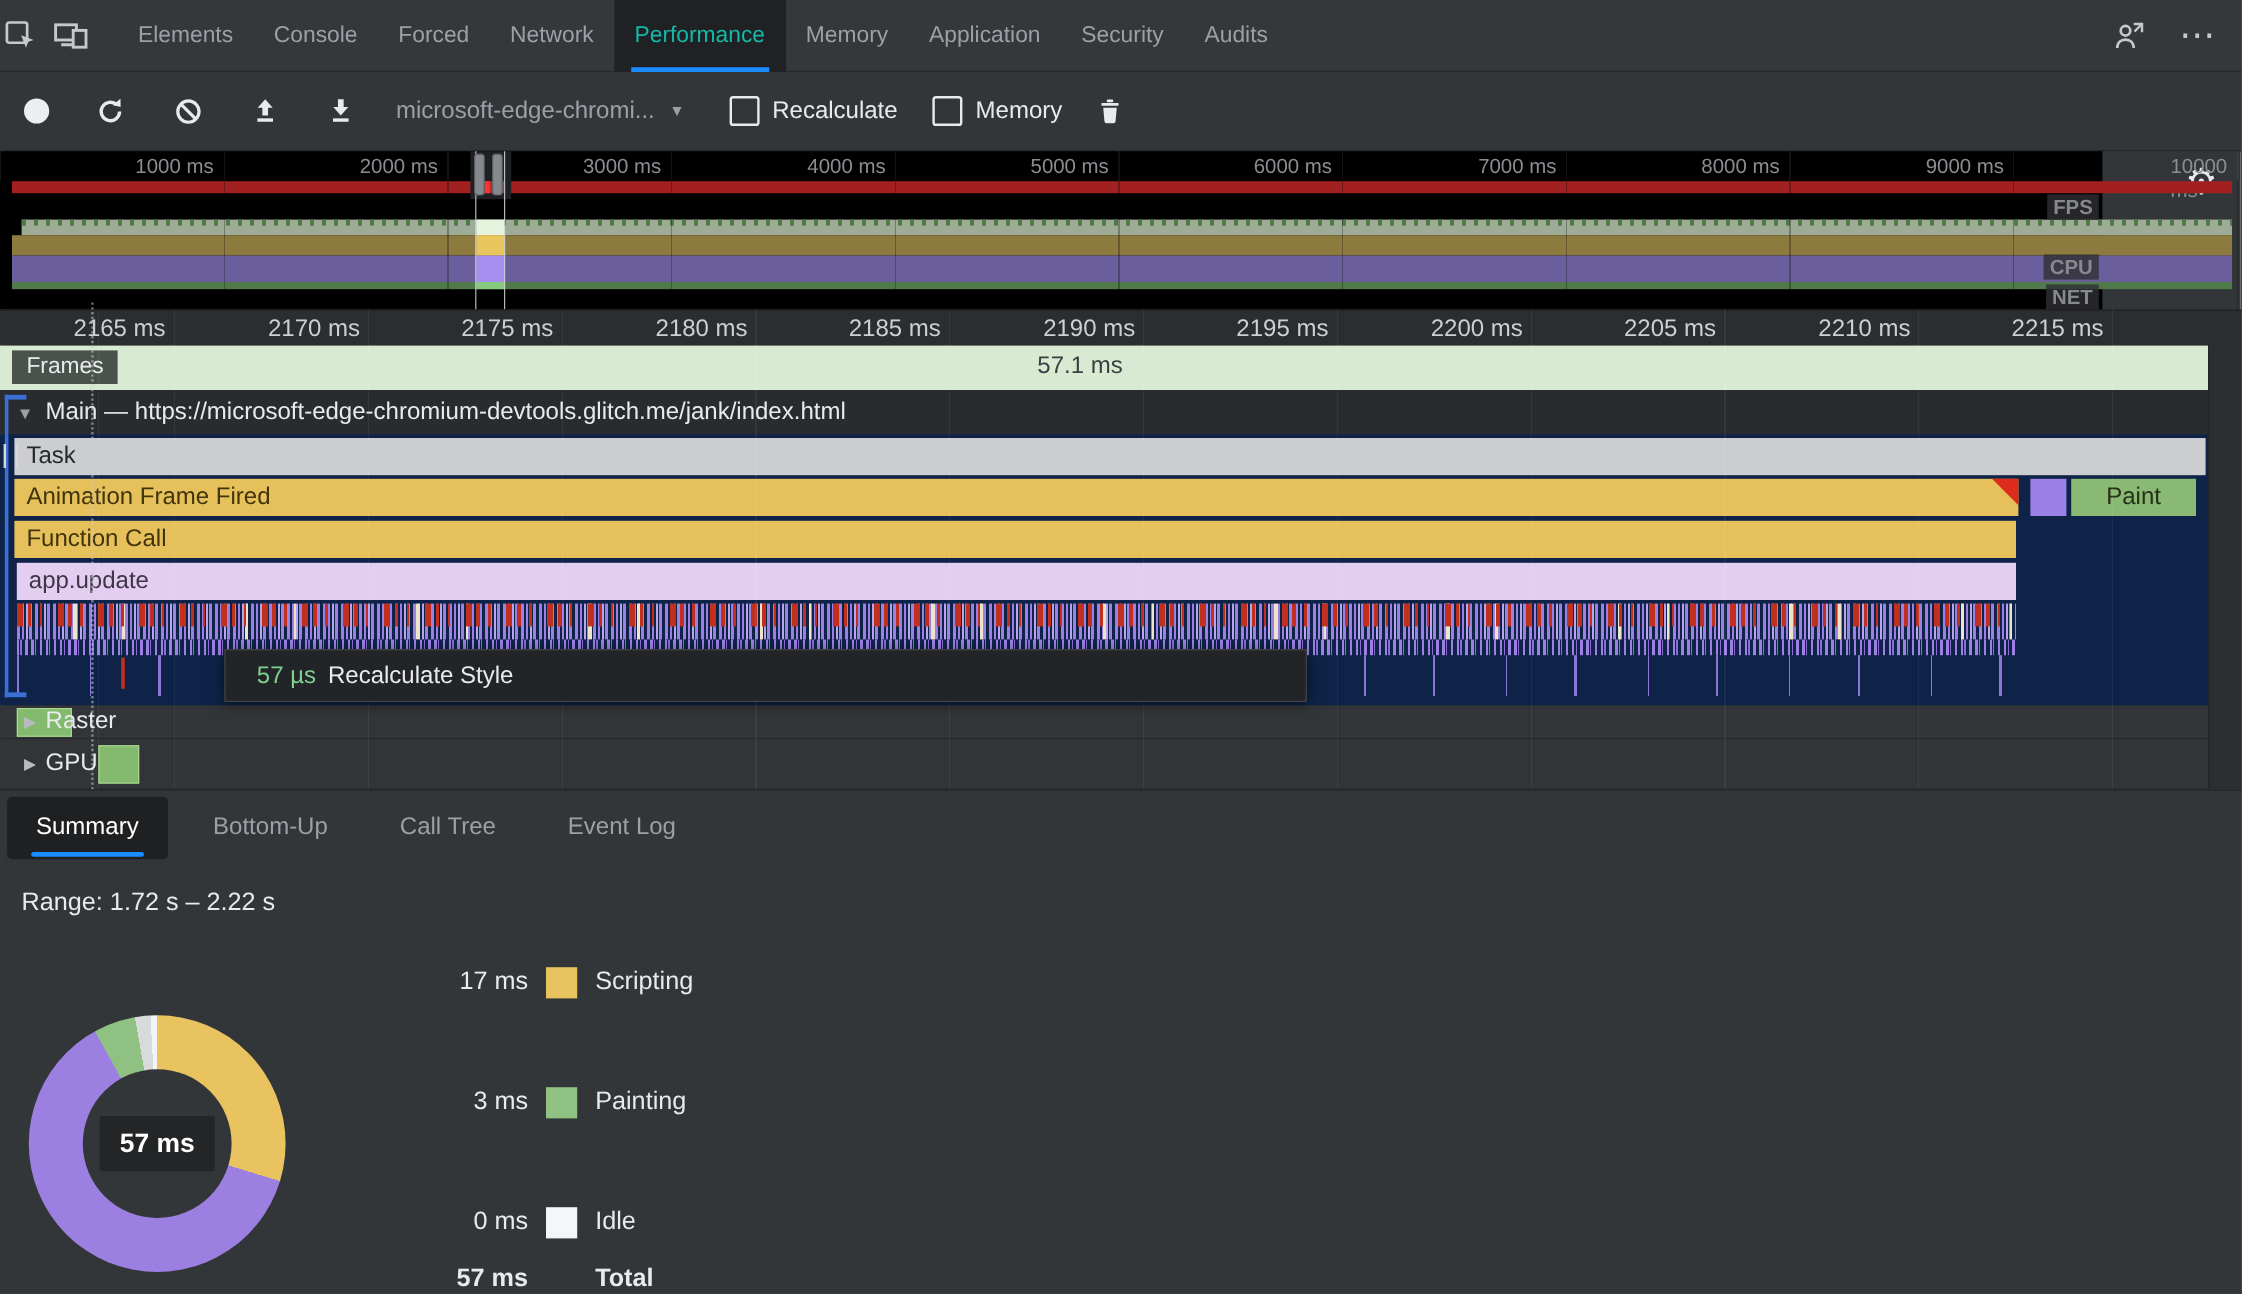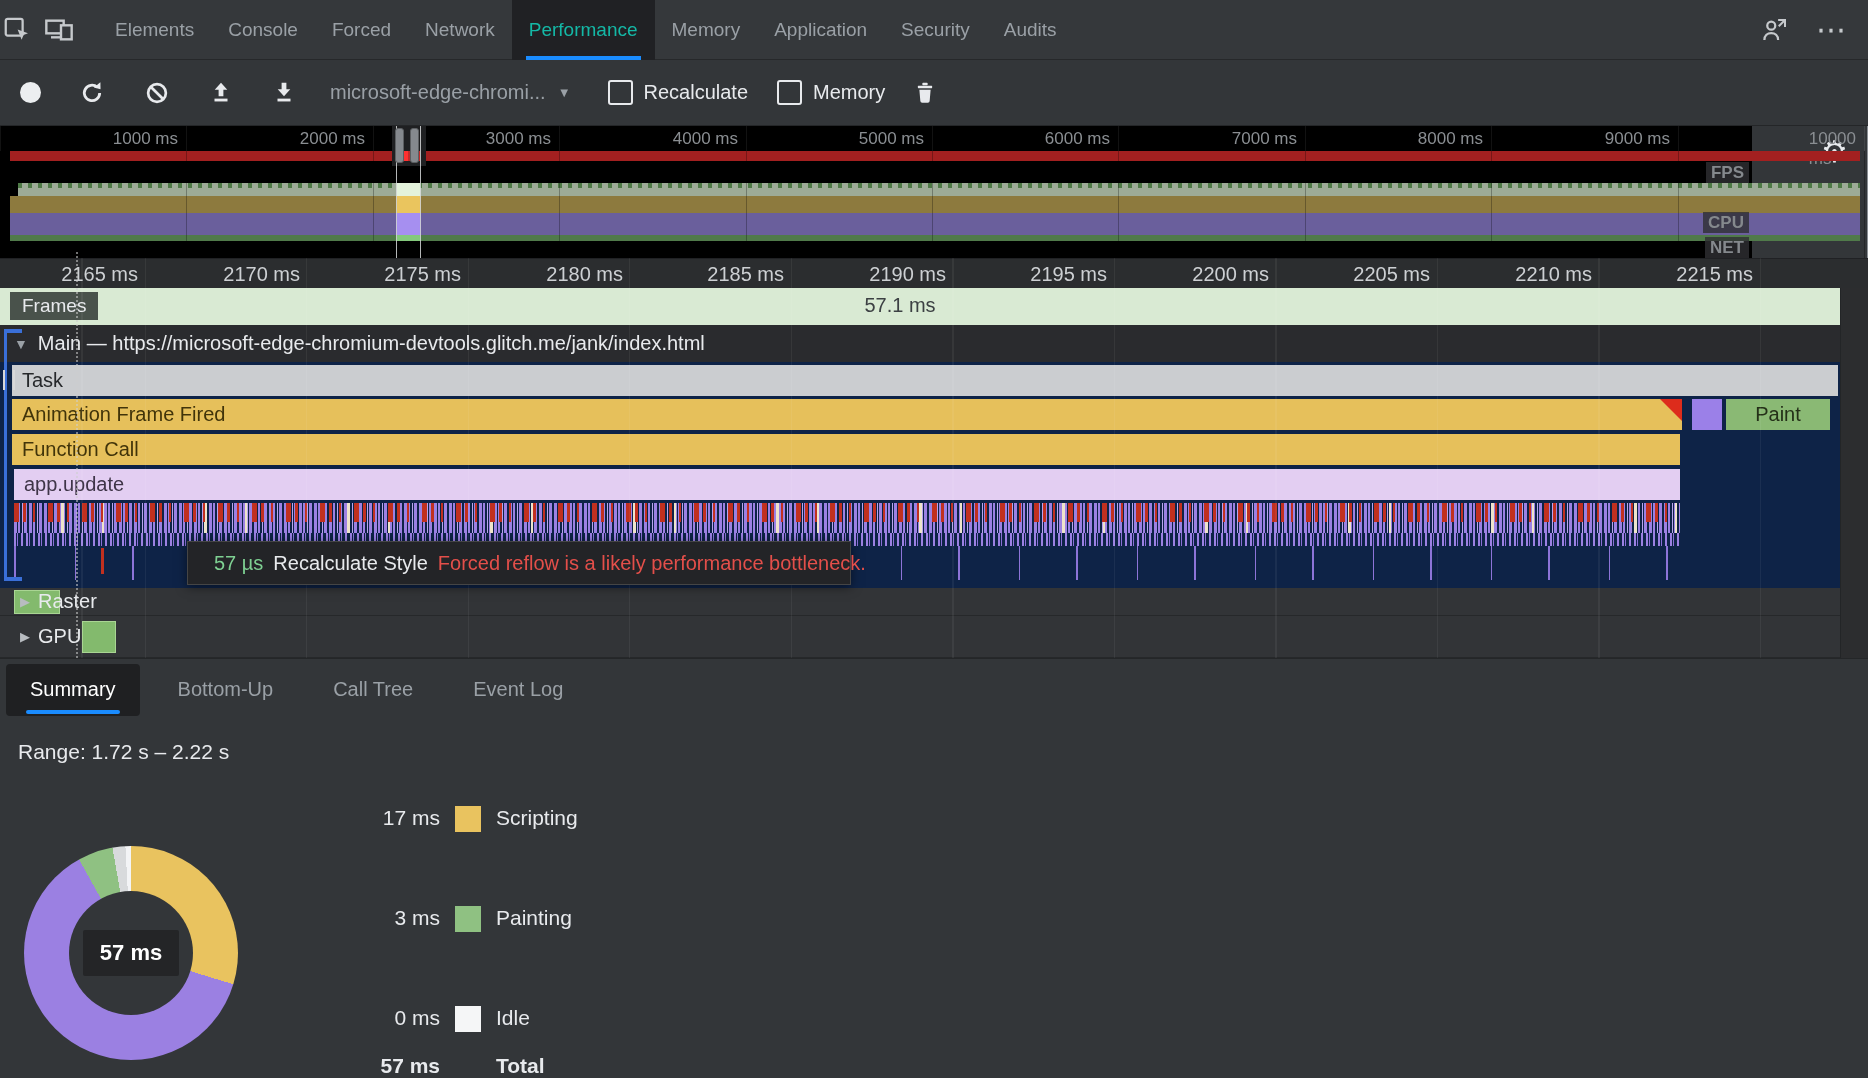--- a/index.html
+++ b/index.html
@@ -83,21 +83,21 @@
      background:repeating-linear-gradient(90deg,rgba(255,255,255,0.055) 0 1px,transparent 1px 161.5px);
      background-position-x:145px;}
   .dotline{position:absolute;left:76px;top:252px;height:406px;width:0;
            border-left:2px dotted rgba(205,205,205,0.55);pointer-events:none;}
   .bracketV{position:absolute;left:4px;top:329px;width:3px;height:252px;background:#3a6fd8;}
   .bracketT{position:absolute;left:4px;top:329px;width:18px;height:4px;background:#3a6fd8;}
   .bracketB{position:absolute;left:4px;top:577px;width:18px;height:4px;background:#3a6fd8;}
   .taskgrip{position:absolute;left:3px;top:370px;width:8px;height:20px;
      border-left:2px solid #d8d8d8;border-right:2px solid #d8d8d8;}
   
-  .tooltip{position:absolute;left:187px;top:541px;width:664px;height:44px;background:#232427;
+  .tooltip{position:absolute;left:187px;top:541px;width:902px;height:44px;background:#232427;
      border:1px solid #454545;box-shadow:0 2px 10px rgba(0,0,0,0.5);display:flex;align-items:center;
      gap:10px;padding-left:26px;box-sizing:border-box;font-size:20px;white-space:nowrap;}
   .tt-dur{color:#7ed092;}
   .tt-ev{color:#e8eaed;}
   .tt-warn{color:#e34f4a;}
   
   .lanerow{position:absolute;left:0;width:1840px;background:#323437;border-bottom:1px solid #26282a;
      display:flex;align-items:center;color:#e8eaed;font-size:20px;box-sizing:border-box;}
   .lanerow .tri{color:#b8bcc0;font-size:13px;margin:0 8px 0 20px;z-index:2;}
   .lanerow .lbl{z-index:2;}
@@ -347,21 +347,20 @@
   <div class="dotline"></div>
   <div class="bracketV"></div>
   <div class="bracketT"></div>
   <div class="bracketB"></div>
   <div class="taskgrip"></div>
   <div class="gutter"></div>
 
   <div class="tooltip">
     <span class="tt-dur">57 µs</span>
     <span class="tt-ev">Recalculate Style</span>
-    <span class="tt-warn">Forced reflow is a likely performance bottleneck.</span>
   </div>
 
   <div class="bottombar">
     <div class="btab active">
         <span>Summary</span>
       </div>
     <div class="btab" style="margin-left:14px;">
         <span>Bottom-Up</span>
       </div>
     <div class="btab" style="margin-left:12px;">

